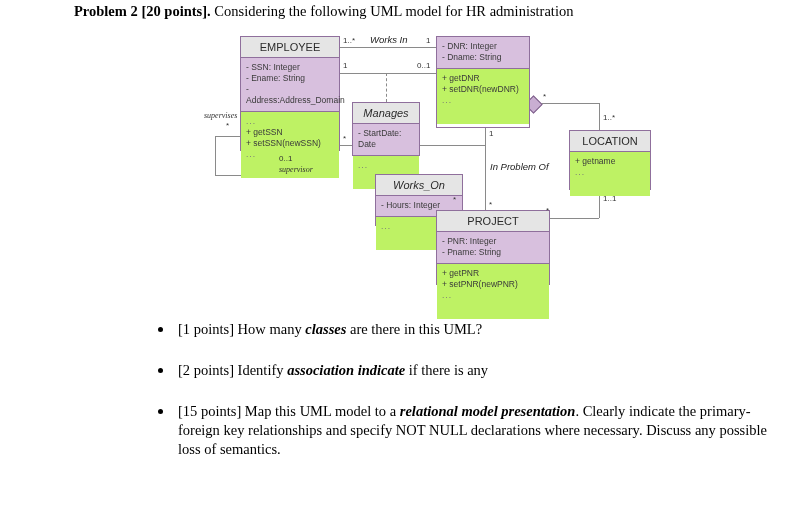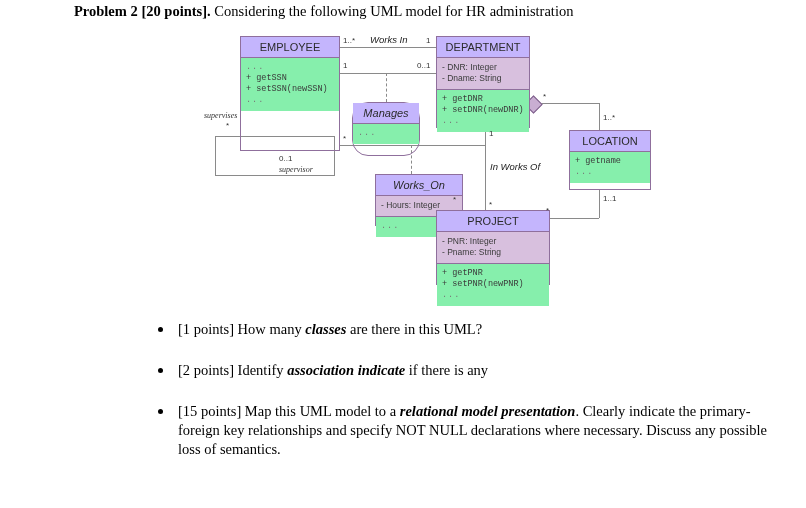--- a/index.html
+++ b/index.html
@@ -18,36 +18,36 @@
     position:absolute;left:62px;top:2px;width:700px;
     font-size:14.5px;line-height:18px;white-space:nowrap;
   }
   .heading b{font-weight:bold;}
 
   
   .diagram{position:absolute;left:0;top:30px;width:806px;height:270px;}
 
   .umlclass{position:absolute;border:1px solid #8f6f9c;box-sizing:border-box;}
   .umlclass .hdr{
-    background:#c4b5fd;color:#2b2b2b;text-align:center;
+    background:#e5e5e5;color:#2b2b2b;text-align:center;
     font-family:"Liberation Sans", sans-serif;
     font-size:11px;padding:4px 2px 4px;border-bottom:1px solid #8f6f9c;
     box-sizing:border-box;
   }
   .umlclass .hdr.it{font-style:italic;}
   .umlclass .attrs{
     background:#d8c0de;border-bottom:1px solid #8f6f9c;
     font-family:"Liberation Sans", sans-serif;
     font-size:8.5px;line-height:11px;padding:4px 5px 5px;color:#3a3a3a;
     box-sizing:border-box;
   }
   .umlclass .ops{
-    background:#86efac;
-    font-family:Liberation Mono, monospace;
-    font-size:8.5px;line-height:11px;padding:4px 5px 5px;color:#3a3a3a;
+    background:#bef264;
+    font-family:Liberation Sans, sans-serif;
+    font-size:8.5px;line-height:11px;padding:4px 5px 18px;color:#3a3a3a;
     box-sizing:border-box;
   }
   .umlclass .ops .dots,.umlclass .attrs .dots{letter-spacing:1px;color:#777;}
 
   
   .ln{position:absolute;background:#8a8a8a;}
   .lnh{height:1px;}
   .lnv{width:1px;}
   .dash-v{
     position:absolute;width:0;border-left:1px dashed #8a8a8a;
@@ -115,43 +115,50 @@
     <div class="ln lnv" style="left:587px;top:73px;height:30px;"></div>
 
     <div class="ln lnv" style="left:587px;top:160px;height:28px;"></div>
     <div class="ln lnh" style="left:525px;top:188px;width:62px;"></div>
 
     <div class="diamond" style="left:515px;top:68px;"></div>
     <div class="diamond" style="left:519px;top:183px;"></div>
 
     <div class="umlclass" style="left:228px;top:6px;width:100px;height:115px;">
       <div class="hdr">EMPLOYEE</div>
+      <div class="attrs">
+        <div>- SSN: Integer</div>
+        <div>- Ename: String</div>
+        <div>- Address:Address_Domain</div>
+      </div>
       <div class="ops">
         <div class="dots">...</div>
         <div>+ getSSN</div>
         <div>+ setSSN(newSSN)</div>
         <div class="dots">...</div>
       </div>
     </div>
 
     <div class="umlclass" style="left:424px;top:6px;width:94px;height:92px;">
-      <div class="hdr">DEPARTMENT</div>
       <div class="attrs">
         <div>- DNR: Integer</div>
         <div>- Dname: String</div>
       </div>
       <div class="ops">
         <div>+ getDNR</div>
         <div>+ setDNR(newDNR)</div>
         <div class="dots">...</div>
       </div>
     </div>
 
-    <div class="umlclass" style="left:340px;top:72px;width:68px;height:54px;border-radius:16px;">
+    <div class="umlclass" style="left:340px;top:72px;width:68px;height:54px;">
       <div class="hdr it">Manages</div>
+      <div class="attrs">
+        <div>- StartDate: Date</div>
+      </div>
       <div class="ops">
         <div class="dots">...</div>
       </div>
     </div>
 
     <div class="umlclass" style="left:363px;top:144px;width:88px;height:52px;">
       <div class="hdr it">Works_On</div>
       <div class="attrs">
         <div>- Hours: Integer</div>
       </div>
@@ -175,21 +182,21 @@
         <div>- Pname: String</div>
       </div>
       <div class="ops">
         <div>+ getPNR</div>
         <div>+ setPNR(newPNR)</div>
         <div class="dots">...</div>
       </div>
     </div>
 
     <div class="assoclbl" style="left:358px;top:4px;">Works In</div>
-    <div class="assoclbl" style="left:478px;top:131px;">In Works Of</div>
+    <div class="assoclbl" style="left:478px;top:131px;">In Problem Of</div>
     <div class="rolelbl" style="left:192px;top:81px;">supervises</div>
     <div class="rolelbl" style="left:267px;top:135px;">supervisor</div>
 
     <div class="mult" style="left:331px;top:6px;">1..*</div>
     <div class="mult" style="left:414px;top:6px;">1</div>
     <div class="mult" style="left:331px;top:31px;">1</div>
     <div class="mult" style="left:405px;top:31px;">0..1</div>
     <div class="mult" style="left:331px;top:104px;">*</div>
     <div class="mult" style="left:441px;top:165px;">*</div>
     <div class="mult" style="left:477px;top:99px;">1</div>

